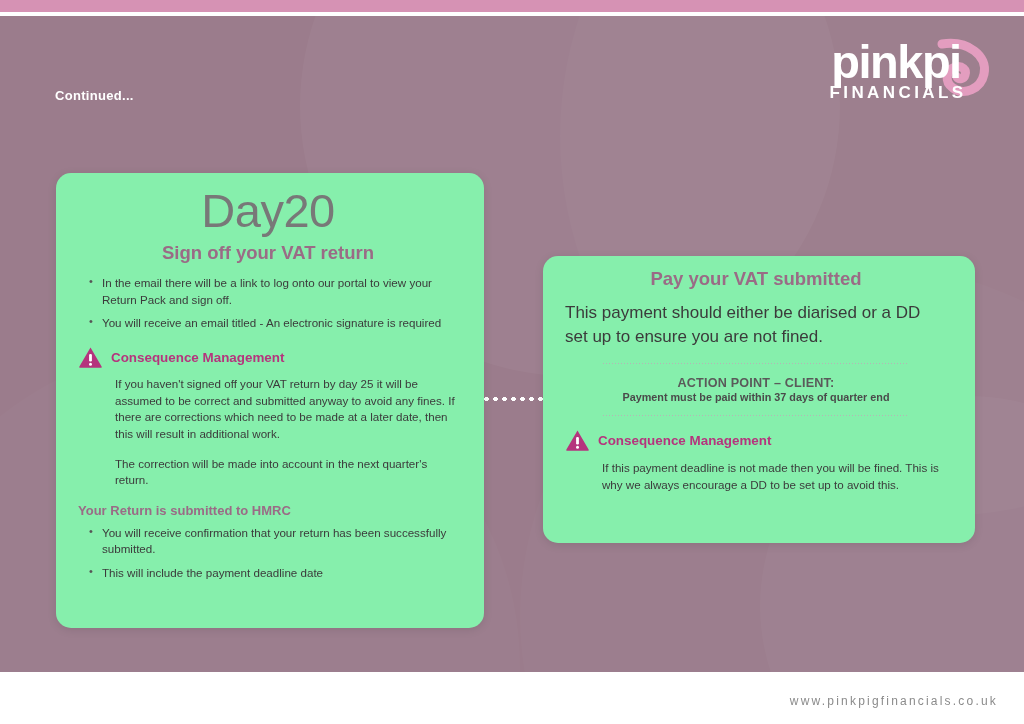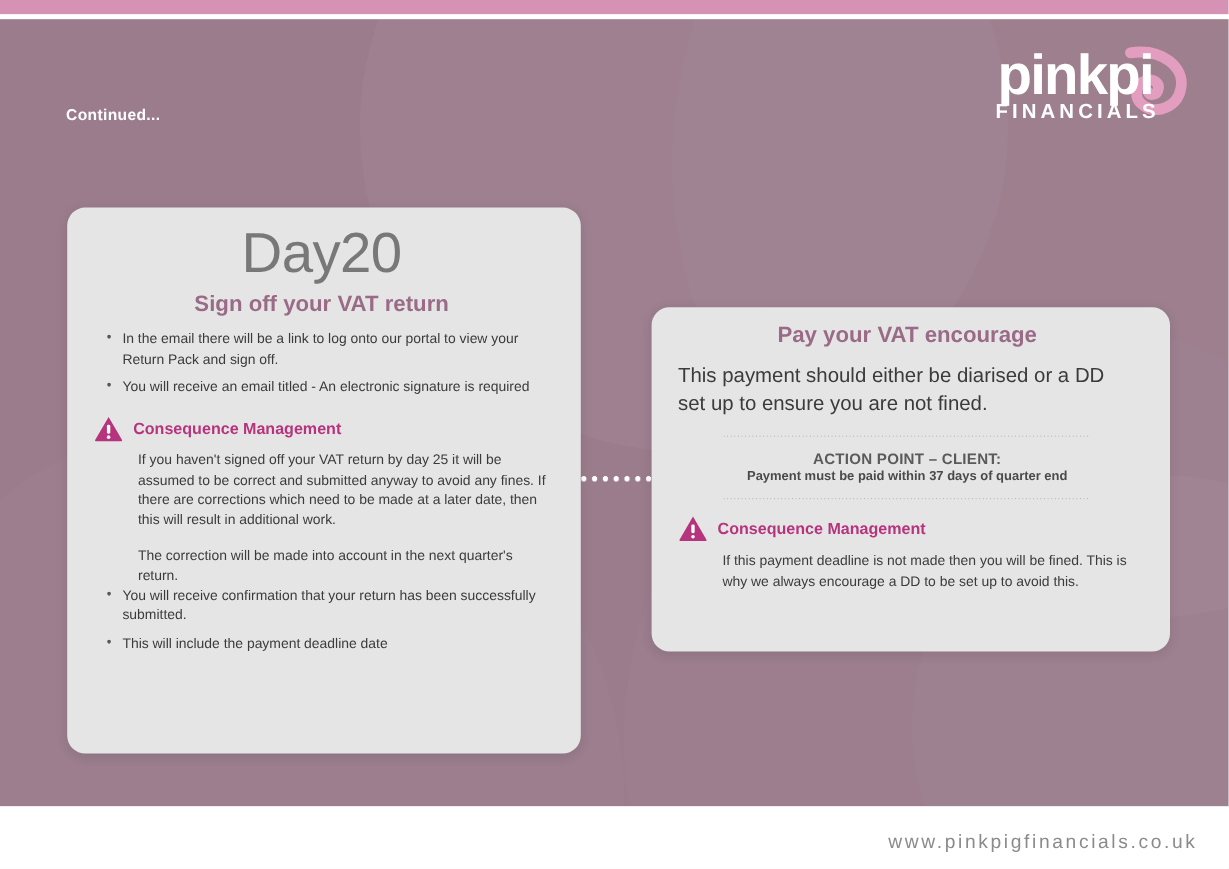--- a/index.html
+++ b/index.html
@@ -90,21 +90,21 @@
     left: 482px; top: 396px;
     width: 62px; height: 6px;
     background-image: radial-gradient(circle, #ffffff 45%, rgba(255,255,255,0) 46%);
     background-size: 9px 6px;
     background-repeat: repeat-x;
   }
 
   
   .card {
     position: absolute;
-    background: #e5e5e5;
+    background: #86efac;
     border-radius: 15px;
     box-shadow: 0 2px 10px rgba(0,0,0,0.10);
   }
   .card-day20 {
     left: 56px; top: 173px;
     width: 428px; height: 455px;
     padding: 10px 26px 14px 22px;
   }
   .card-day37 {
     left: 543px; top: 256px;
@@ -238,21 +238,21 @@
   
   .footer {
     position: absolute;
     left: 0; top: 672px;
     width: 1024px; height: 52px;
     background: #ffffff;
   }
   .footer-url {
     position: absolute;
     right: 26px; top: 22px;
-    font-size: 16px;
+    font-size: 12px;
     color: #8b8b8b;
     letter-spacing: 2.2px;
   }
 </style>
 </head>
 <body>
 
 <div id="slide">
 
   <div class="top-pink-band"></div>
@@ -297,29 +297,30 @@
           <path d="M12.5 1.5 L23.6 20.5 Q24.4 21.8 22.9 21.8 L2.1 21.8 Q0.6 21.8 1.4 20.5 Z" fill="#b5347d"></path>
           <rect x="11.1" y="8" width="2.8" height="7.4" rx="1.2" fill="#ffffff"></rect>
           <circle cx="12.5" cy="18.3" r="1.5" fill="#ffffff"></circle>
         </svg>
       </span>
       <span class="cm-title">Consequence Management</span>
     </div>
     <div class="cm-body">If you haven't signed off your VAT return by day 25 it will be assumed to be correct and submitted anyway to avoid any fines. If there are corrections which need to be made at a later date, then this will result in additional work.</div>
     <div class="cm-body">The correction will be made into account in the next quarter's return.</div>
 
+    <div class="section-subhead">Your Return is submitted to HMRC</div>
     <ul class="bullets">
       <li>You will receive confirmation that your return has been successfully submitted.</li>
       <li>This will include the payment deadline date</li>
     </ul>
   </div>
 
   <div class="card card-day37">
 
-    <div class="day-heading">Pay your VAT encourage</div>
+    <div class="day-heading">Pay your VAT submitted</div>
 
     <p class="plain-para">This payment should either be diarised or a DD set up to ensure you are not fined.</p>
 
     <div class="action-block">
       <div class="dot-rule"></div>
       <div class="action-title">ACTION POINT – CLIENT:</div>
       <div class="action-sub">Payment must be paid within 37 days of quarter end</div>
       <div class="dot-rule"></div>
     </div>
 

